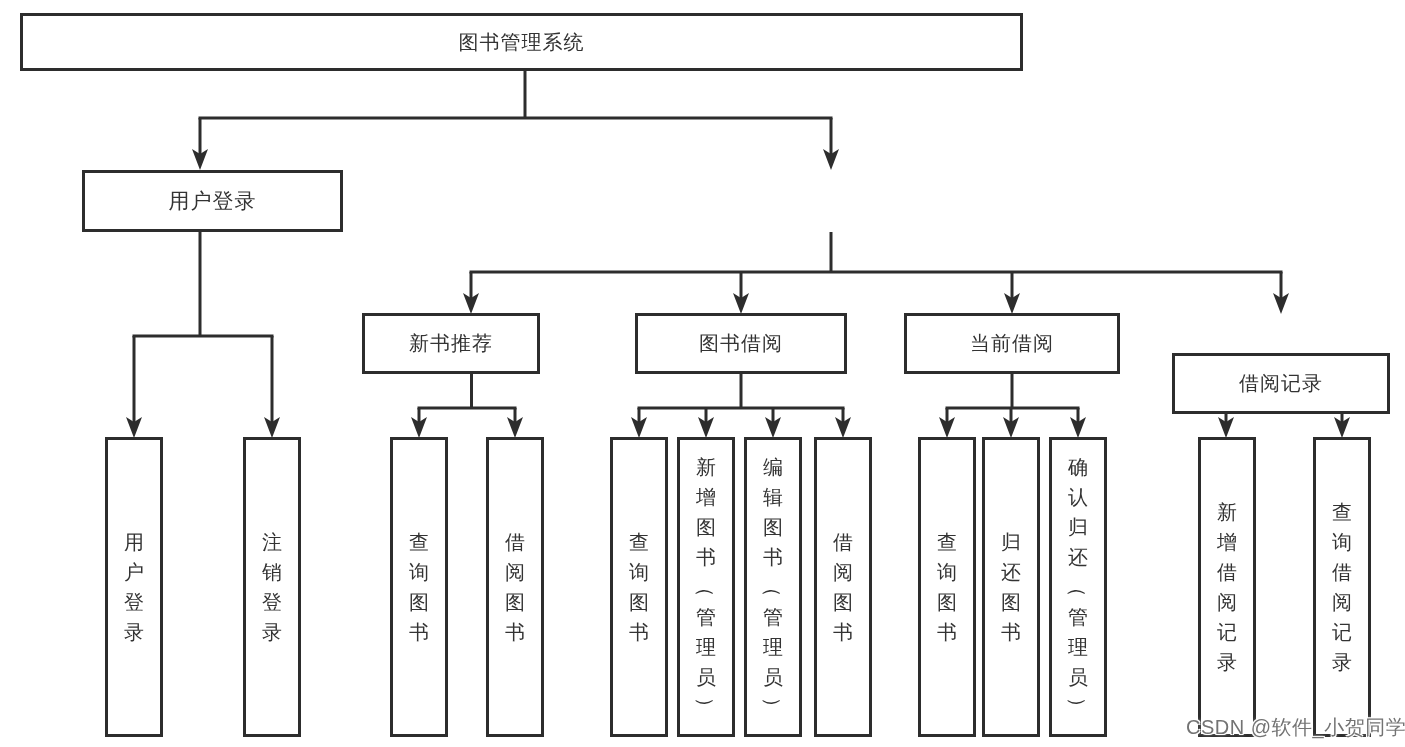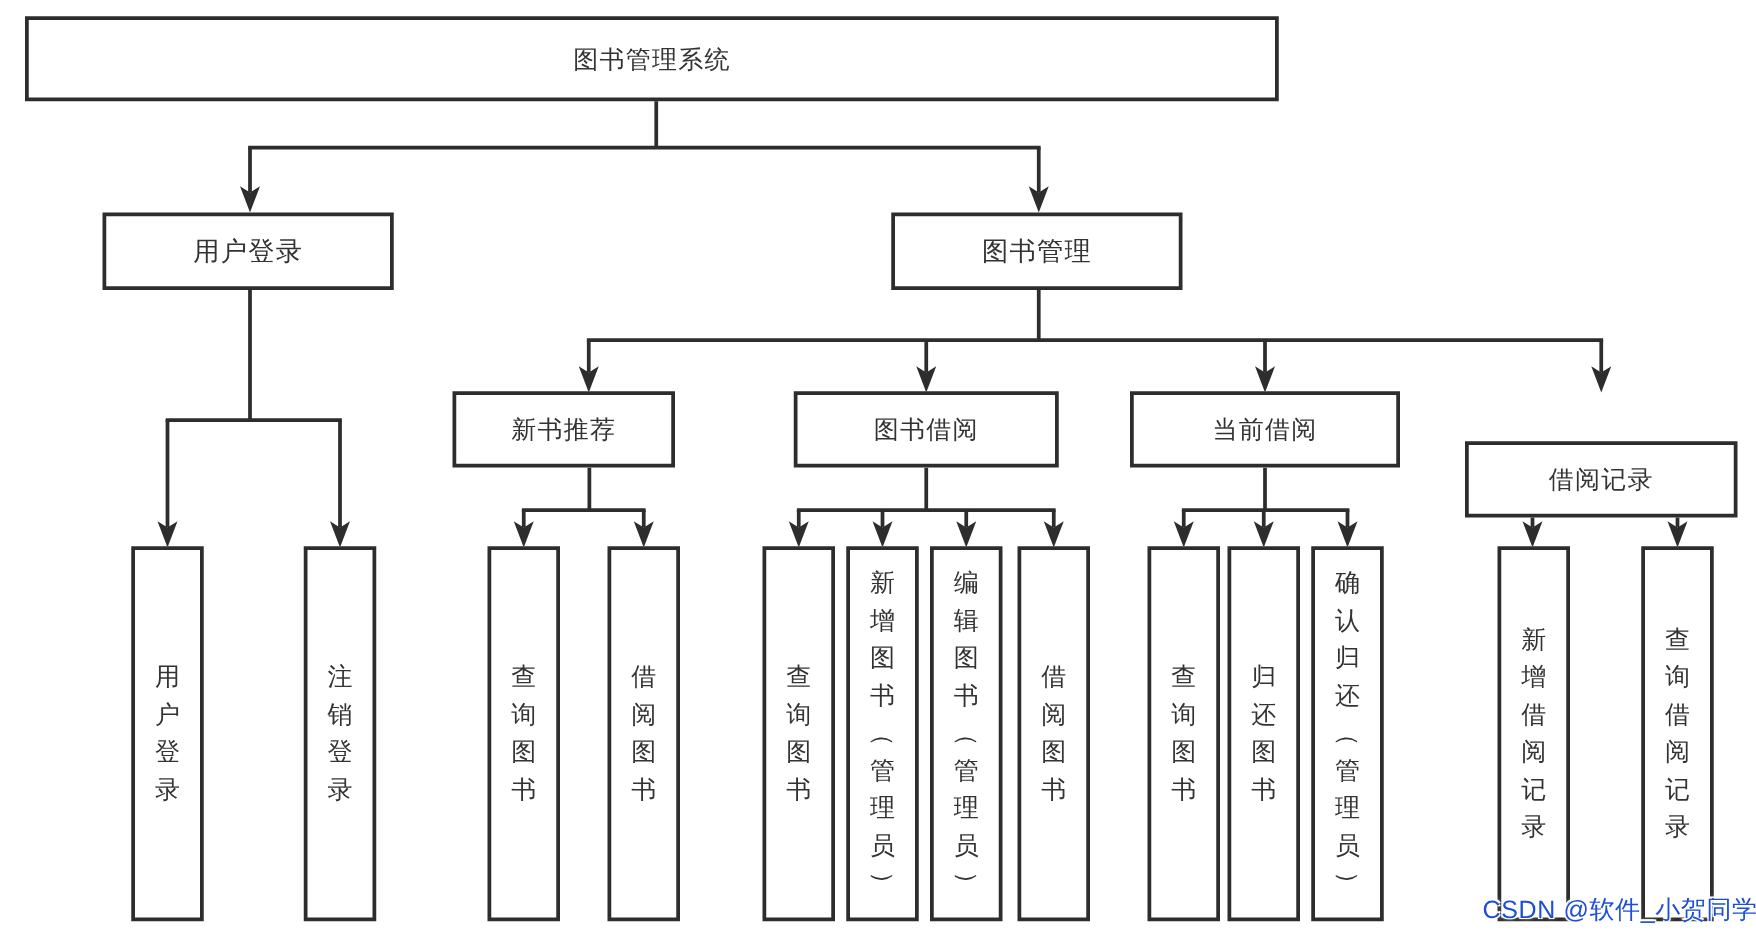--- a/index.html
+++ b/index.html
@@ -16,22 +16,22 @@
   .node{
     position:absolute;
     background:#ffffff;
     border:3px solid #2d2d2d;
     box-sizing:border-box;
     display:flex;align-items:center;justify-content:center;
     color:#333333;
     z-index:2;
     letter-spacing:1px;
   }
-  .box-root{left:20px;top:13px;width:1003px;height:68px;font-size:20px;}
-  .box-l2{top:170px;width:233px;height:62px;font-size:21px;}
+  .box-root{left:20px;top:13px;width:1003px;height:58px;font-size:20px;}
+  .box-l2{top:170px;width:261px;height:62px;font-size:21px;}
   .pos-user-login{left:82px;}
   .pos-book-mgmt{left:713px;}
   .box-l3{top:313px;height:61px;font-size:20px;}
   .pos-new-rec{left:362px;width:178px;}
   .pos-book-borrow{left:635px;width:212px;}
   .pos-current-borrow{left:904px;width:216px;}
   .pos-borrow-record{left:1172px;width:218px;margin-top:40px;}
   .leaf{
     top:437px;width:58px;height:300px;
     flex-direction:column;
@@ -39,21 +39,21 @@
   }
   .lf1a{left:105px;} .lf1b{left:243px;}
   .lf2a{left:390px;} .lf2b{left:486px;}
   .lf3a{left:610px;} .lf3b{left:677px;} .lf3c{left:744px;} .lf3d{left:814px;}
   .lf4a{left:918px;} .lf4b{left:982px;} .lf4c{left:1049px;}
   .lf5a{left:1198px;} .lf5b{left:1313px;}
   .vchar{display:block;height:30px;line-height:30px;text-align:center;}
   .vchar.rot{transform:rotate(90deg);}
   .watermark{
     position:absolute;left:1186px;top:714px;
-    font-size:20px;color:#1d4ed8;z-index:5;
+    font-size:20px;color:#737373;z-index:5;
     letter-spacing:0.5px;white-space:nowrap;
     text-shadow:-1px -1px 0 #fff,1px -1px 0 #fff,-1px 1px 0 #fff,1px 1px 0 #fff,0 0 4px #fff;
   }
 </style>
 </head>
 <body>
 
 <div class="stage">
 
   <svg id="connectors" width="1405" height="747">
@@ -107,21 +107,20 @@
       <line x1="1224.5" y1="408" x2="1343.5" y2="408"></line>
       <line x1="1226" y1="408" x2="1226" y2="422"></line>
       <polygon points="1218,417 1226,422 1234,417 1226,438"></polygon>
       <line x1="1342" y1="408" x2="1342" y2="422"></line>
       <polygon points="1334,417 1342,422 1350,417 1342,438"></polygon>
     </svg>
 
   <div class="node box-root">图书管理系统</div>
 
   <div class="node box-l2 pos-user-login">用户登录</div>
-  <div class="node box-l2 pos-book-mgmt">图书管理</div>
 
   <div class="node box-l3 pos-new-rec">新书推荐</div>
   <div class="node box-l3 pos-current-borrow">当前借阅</div>
   <div class="node box-l3 pos-book-borrow">图书借阅</div>
   <div class="node box-l3 pos-borrow-record">借阅记录</div>
 
   <div class="node leaf vtext lf1a">
       <span class="vchar">用</span>
       <span class="vchar">户</span>
       <span class="vchar">登</span>

